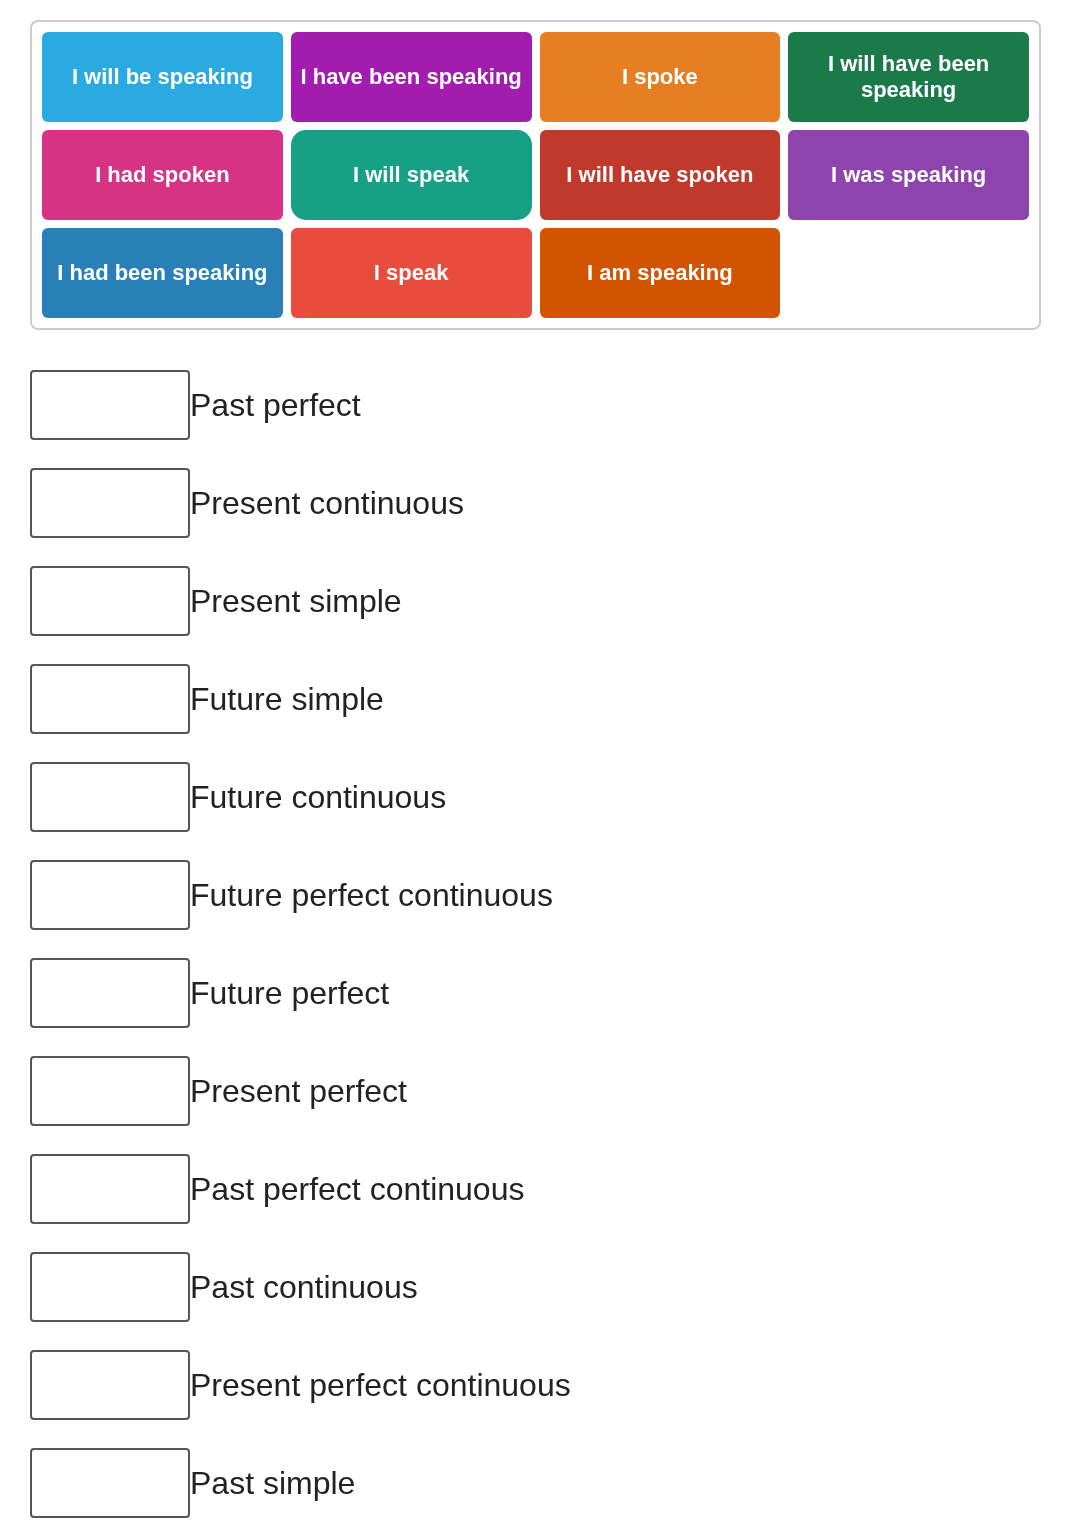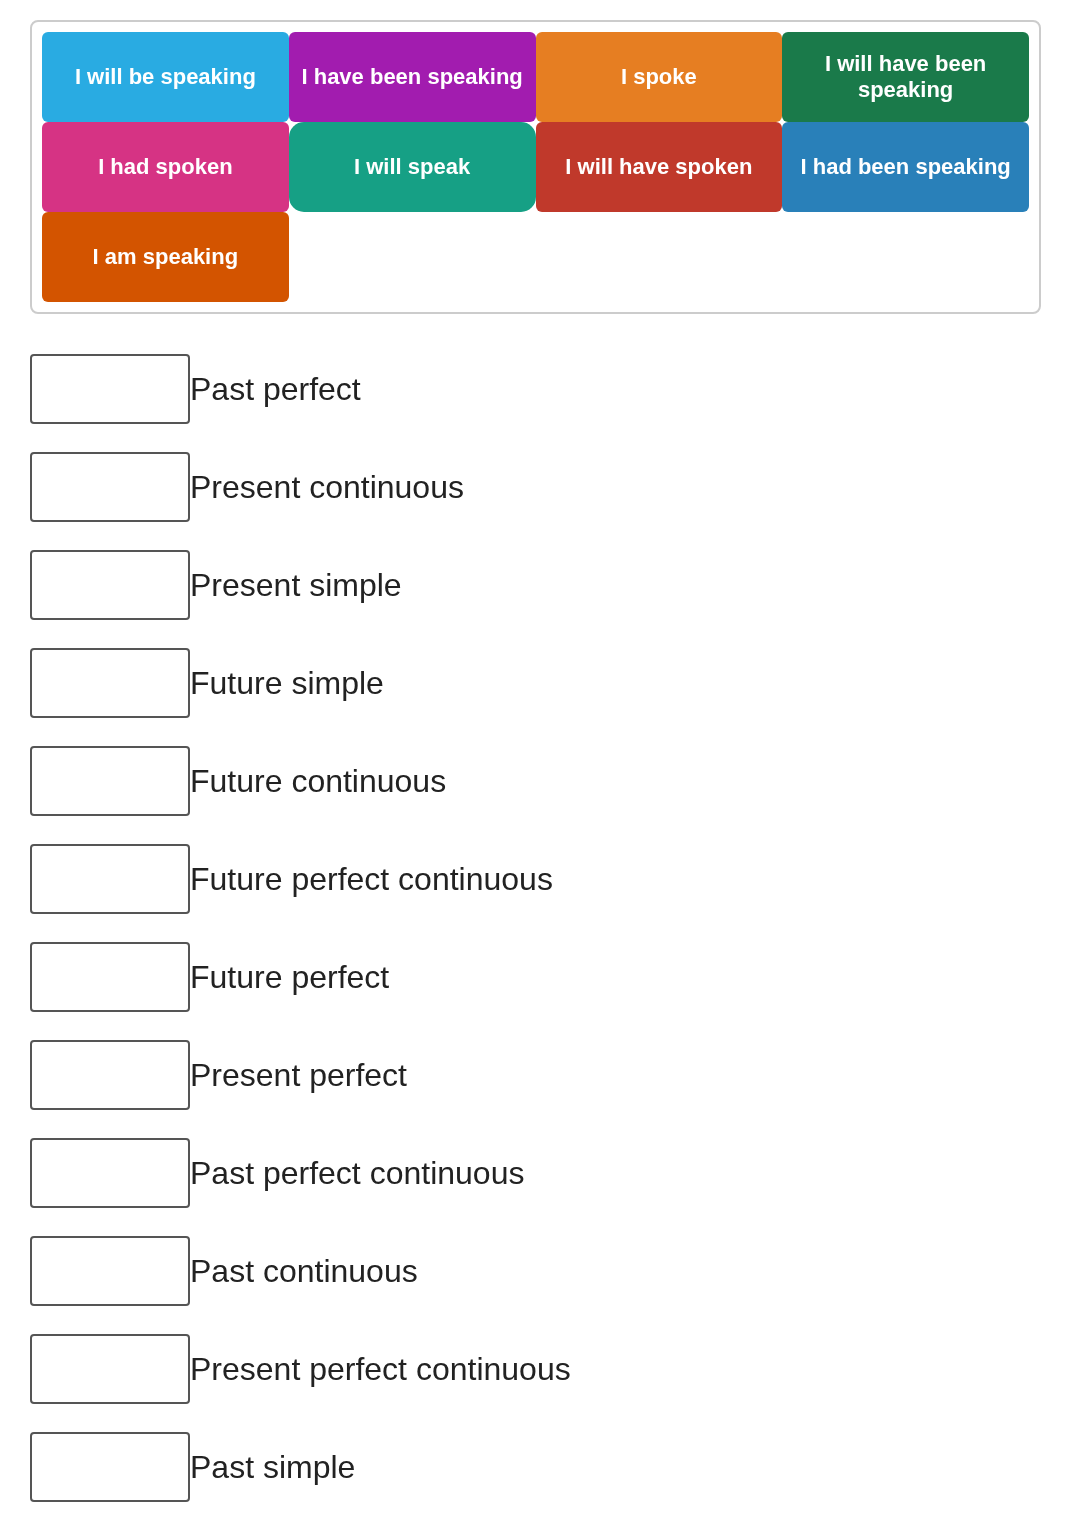--- a/index.html
+++ b/index.html
@@ -15,20 +15,21 @@
       min-height: 1520px;
       padding: 20px 30px;
     }
 
     .top-grid-container {
       border: 2px solid #cccccc;
       border-radius: 8px;
       padding: 10px;
       display: grid;
       grid-template-columns: repeat(4, 1fr);
+      gap: 8px;
       margin-bottom: 40px;
     }
 
     .tile {
       border-radius: 6px;
       display: flex;
       align-items: center;
       justify-content: center;
       text-align: center;
       color: #ffffff;
@@ -83,21 +84,23 @@
 <body>
 
 <div class="top-grid-container">
 <div class="tile tile-blue">I will be speaking</div>
     <div class="tile tile-crimson">I have been speaking</div>
     <div class="tile tile-orange">I spoke</div>
     <div class="tile tile-green">I will have been speaking</div>
     <div class="tile tile-pink">I had spoken</div>
     <div class="tile tile-teal">I will speak</div>
     <div class="tile tile-rust">I will have spoken</div>
+    <div class="tile tile-purple">I was speaking</div>
     <div class="tile tile-steelblue">I had been speaking</div>
+    <div class="tile tile-red">I speak</div>
     <div class="tile tile-darkorange">I am speaking</div>
   </div>
 
 <div class="matching-list">
 <div class="match-row">
       <div class="match-box"></div>
       <span class="match-label">Past perfect</span>
     </div>
     <div class="match-row">
       <div class="match-box"></div>

